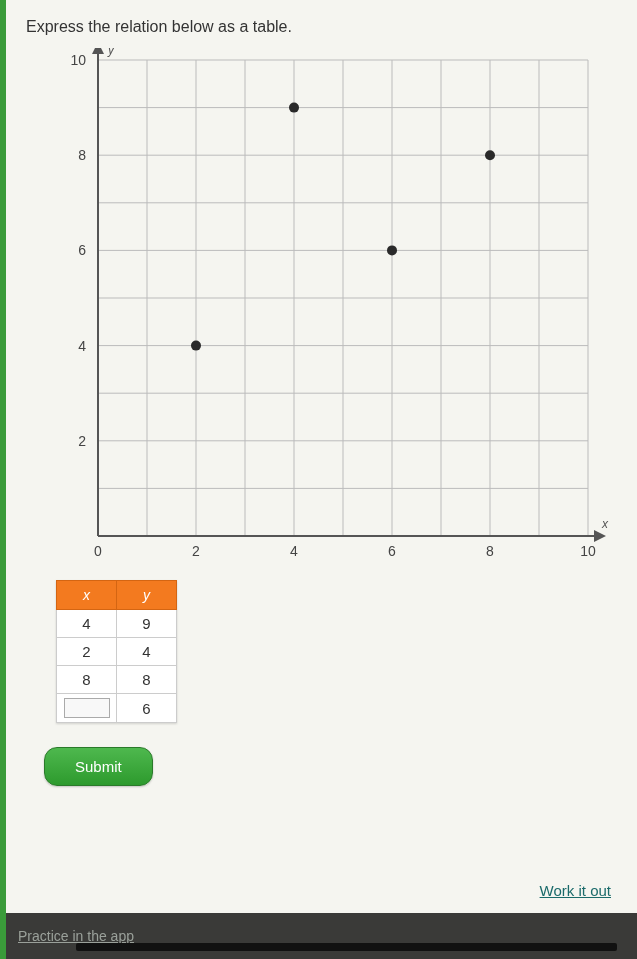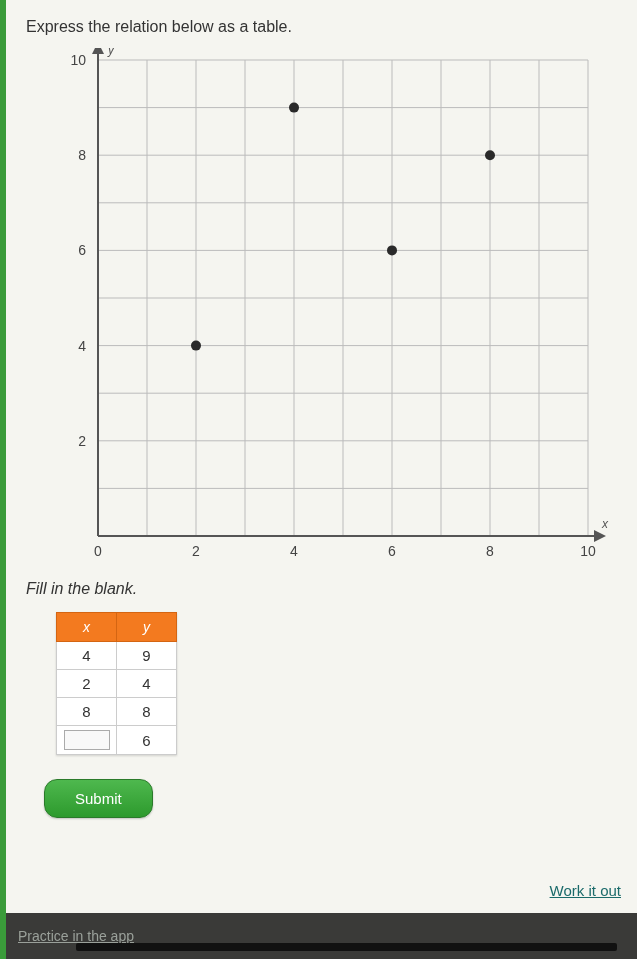--- a/index.html
+++ b/index.html
@@ -80,21 +80,21 @@
     color: #fff;
     border: 1px solid #2a7a2a;
     padding: 10px 30px;
     font-size: 15px;
     border-radius: 13px;
     cursor: pointer;
     box-shadow: 0 1px 2px rgba(0,0,0,0.2);
   }
   .work-link {
     position: absolute;
-    right: 16px;
+    right: 26px;
     bottom: 60px;
     color: #1a6a6a;
     font-size: 15px;
     text-decoration: underline;
     cursor: pointer;
   }
   .footer-bar {
     position: absolute;
     left: 0; right: 0; bottom: 0;
     height: 46px;
@@ -165,21 +165,20 @@
         <text x="30" y="207.40000000000003" text-anchor="end" class="tick-label">6</text>
         <text x="30" y="112.19999999999999" text-anchor="end" class="tick-label">8</text>
         <text x="30" y="17" text-anchor="end" class="tick-label">10</text>
         <circle cx="238" cy="59.599999999999966" r="5" class="point"></circle>
         <circle cx="140" cy="297.6" r="5" class="point"></circle>
         <circle cx="434" cy="107.19999999999999" r="5" class="point"></circle>
         <circle cx="336" cy="202.40000000000003" r="5" class="point"></circle>
       </svg>
   </div>
 
-  <div class="instr">Fill in the blank.</div>
 
   <table class="rel-table">
     <thead>
       <tr>
         <th>x</th>
         <th>y</th>
       </tr>
     </thead>
     <tbody id="table-body">
         <tr>

